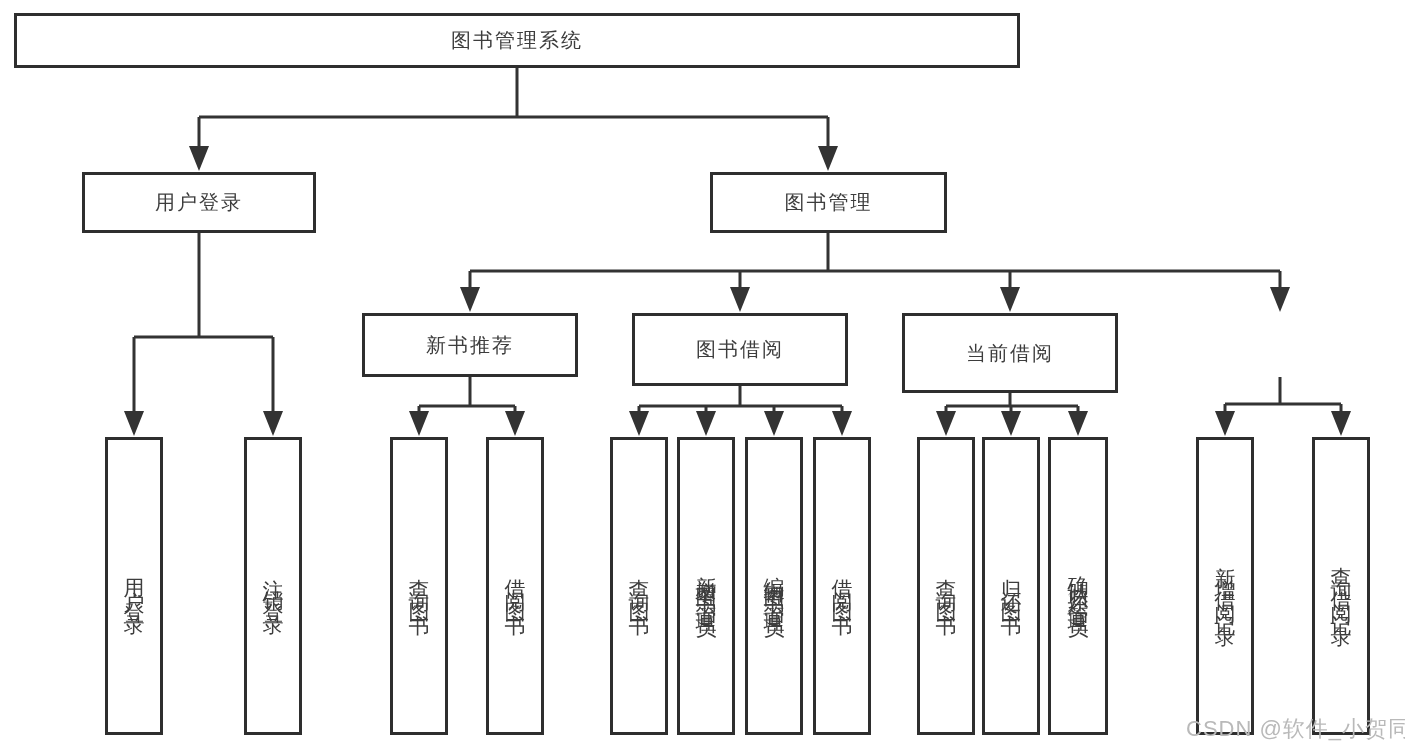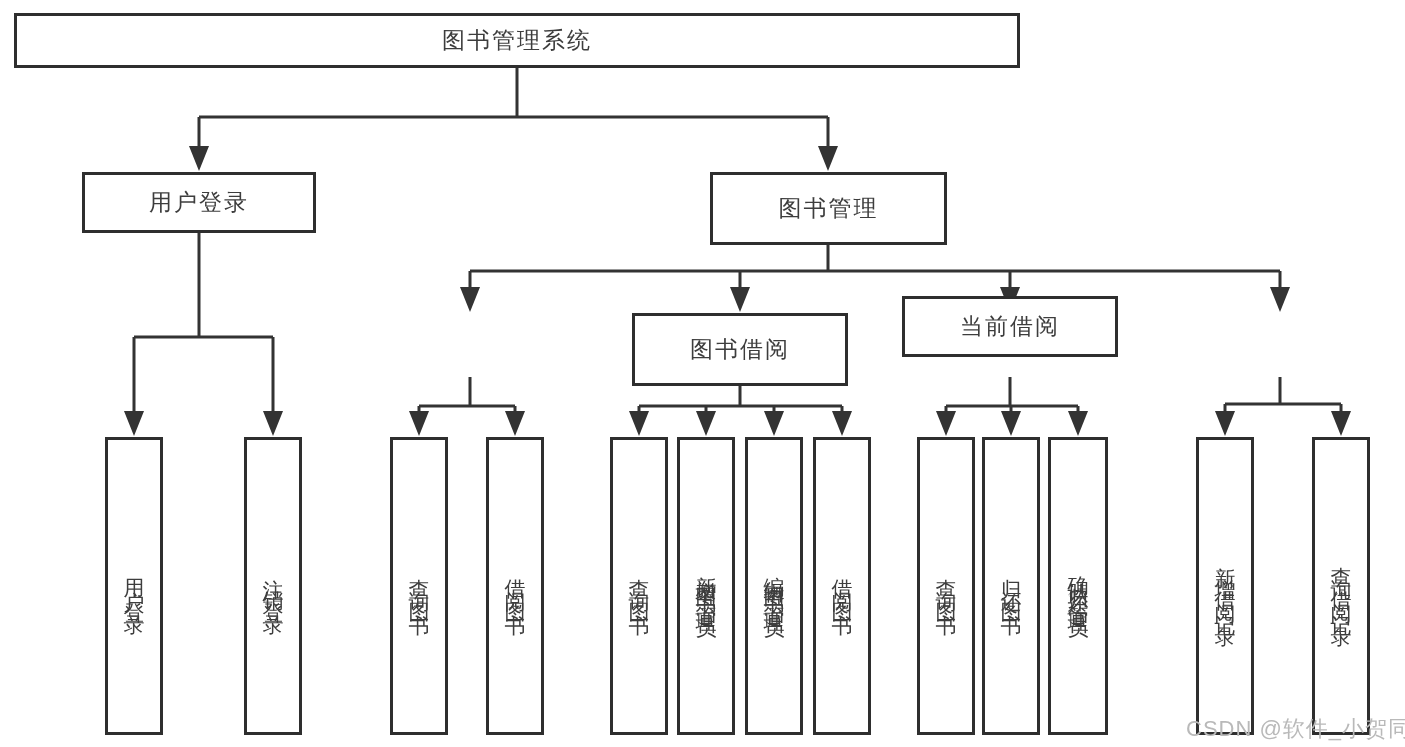--- a/index.html
+++ b/index.html
@@ -31,21 +31,21 @@
     border: 3px solid var(--box_border, #2e2e2e);
     background: #ffffff;
     display: flex;
     align-items: center;
     justify-content: center;
     color: var(--text, #3d3d3d);
     white-space: nowrap;
     z-index: 2;
   }
   .node.h {
-    font-size: 23px;
+    font-size: 20px;
     letter-spacing: 2px;
     text-align: right;
   }
   .node.v {
     writing-mode: vertical-rl;
     text-orientation: mixed;
     font-size: 21px;
     letter-spacing: 12px;
   }
   .node.v.tight {
@@ -113,24 +113,25 @@
     <g>
       <path d="M1280 377 V404 M1225 404 H1341 M1225 404 V414 M1341 404 V414"></path>
       <polygon points="1215,411 1235,411 1225,436"></polygon>
       <polygon points="1331,411 1351,411 1341,436"></polygon>
     </g>
   </svg>
 
   <div class="node h" style="left:14px;top:13px;width:1006px;height:55px">图书管理系统</div>
 
   <div class="node h" style="left:82px;top:172px;width:234px;height:61px">用户登录</div>
-  <div class="node h" style="left:710px;top:172px;width:237px;height:73px">图书管理</div>
+  <div class="node h" style="left:710px;top:172px;width:237px;height:61px">图书管理</div>
 
+  <div class="node h" style="left:362px;top:313px;width:216px;height:64px">新书推荐</div>
   <div class="node h" style="left:632px;top:313px;width:216px;height:73px">图书借阅</div>
-  <div class="node h" style="left:902px;top:296px;width:216px;height:61px">当前借阅</div>
+  <div class="node h" style="left:902px;top:313px;width:216px;height:80px">当前借阅</div>
 
   <div class="node v" style="left:105px;top:437px;width:58px;height:298px">用户登录</div>
   <div class="node v" style="left:244px;top:437px;width:58px;height:298px">注销登录</div>
 
   <div class="node v" style="left:390px;top:437px;width:58px;height:298px">查询图书</div>
   <div class="node v" style="left:486px;top:437px;width:58px;height:298px">借阅图书</div>
 
   <div class="node v" style="left:610px;top:437px;width:58px;height:298px">查询图书</div>
   <div class="node v tight" style="left:677px;top:437px;width:58px;height:298px">新增图书（管理员）</div>
   <div class="node v tight" style="left:745px;top:437px;width:58px;height:298px">编辑图书（管理员）</div>

